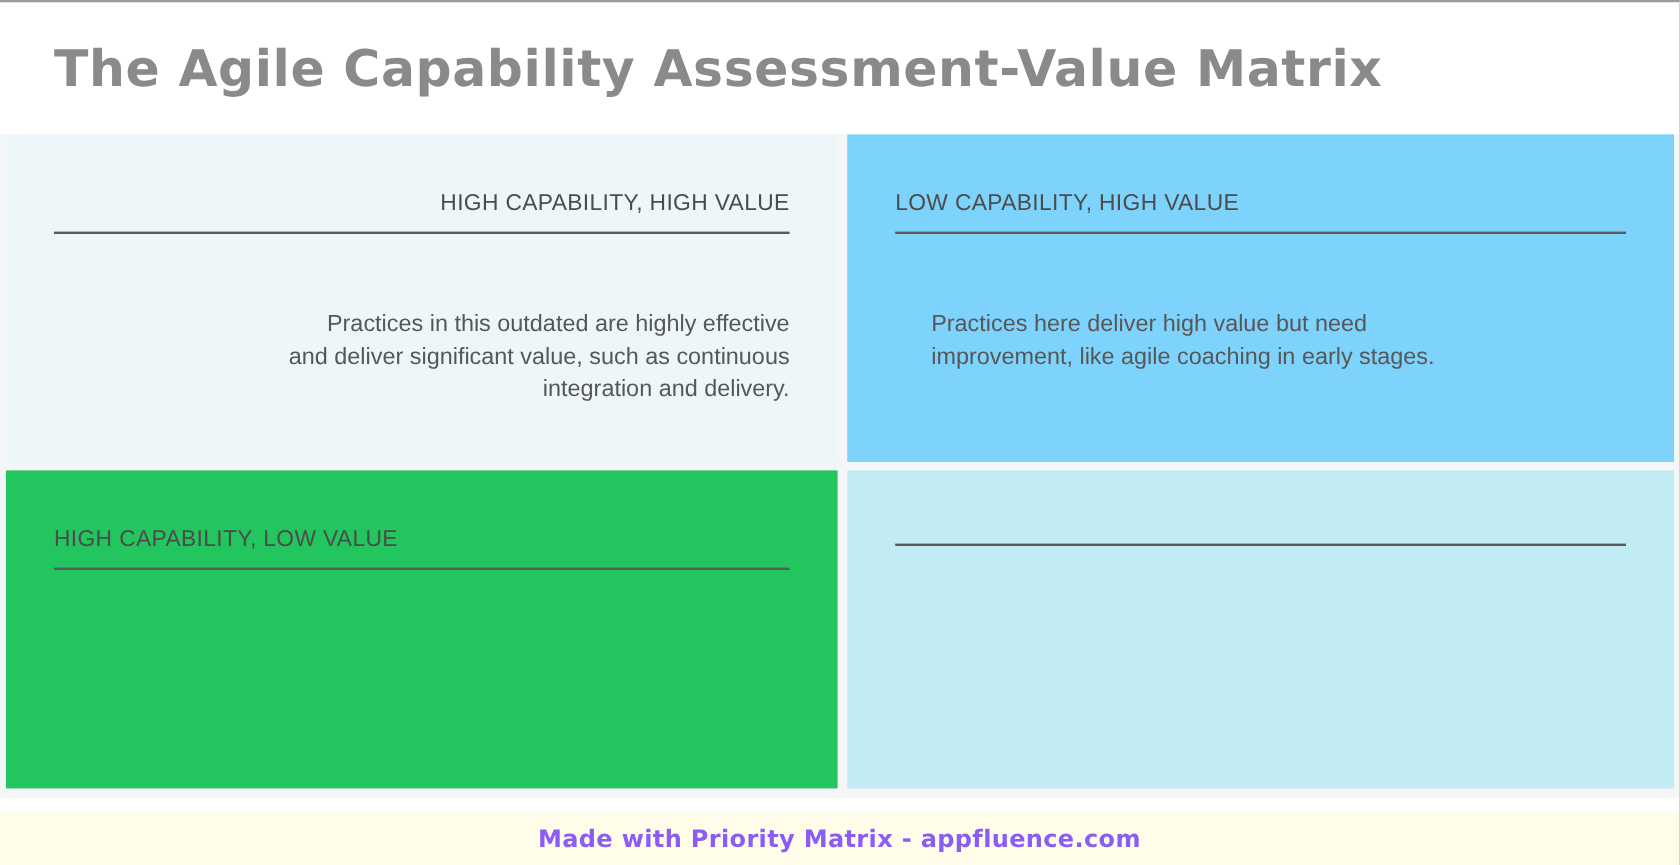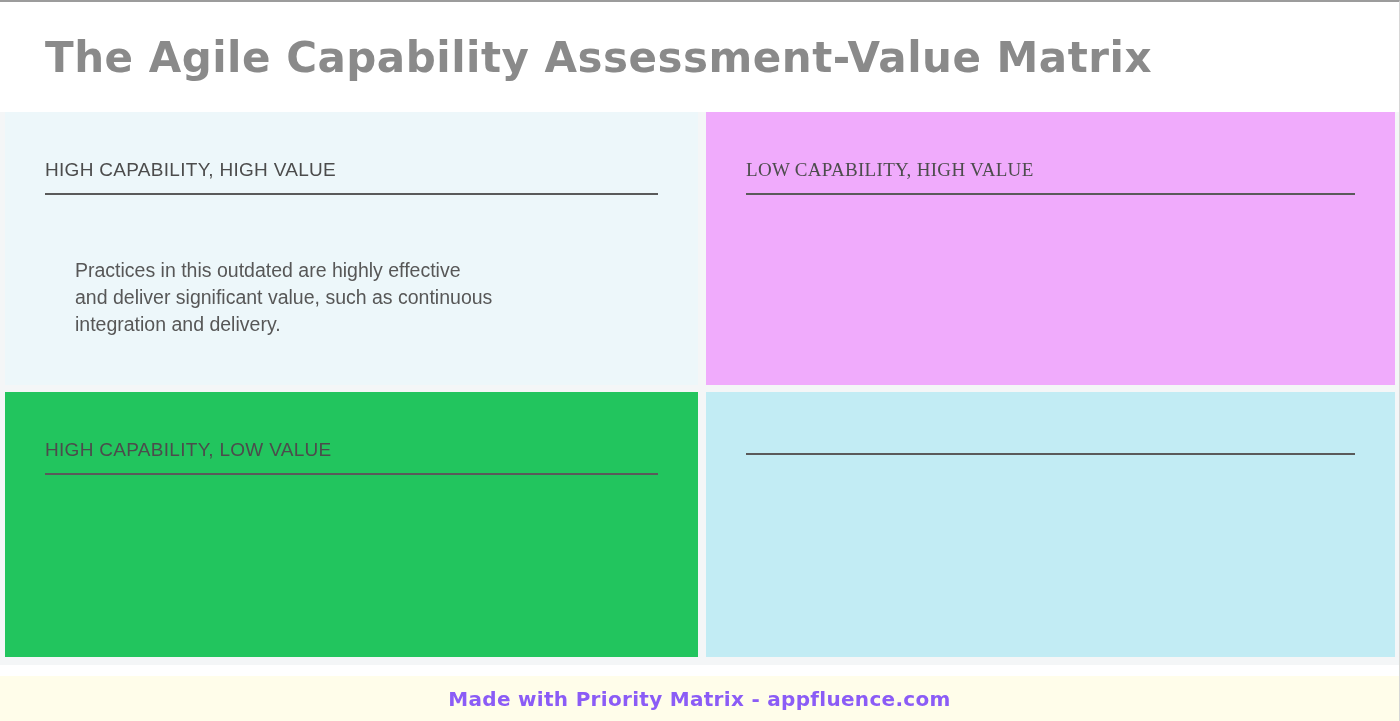--- a/index.html
+++ b/index.html
@@ -86,31 +86,33 @@
 <body>
 
 <div class="page">
 
   <div class="header">
     <div class="title">The Agile Capability Assessment-Value Matrix</div>
   </div>
 
   <div class="matrix">
 
-    <div class="quadrant" style="background: rgb(237, 247, 250);">
+    <div class="quadrant" style="background: rgb(237, 247, 250); text-align: right;">
       <div class="q-title">HIGH CAPABILITY, HIGH VALUE</div>
       <hr class="q-rule">
       <div class="q-body">Practices in this outdated are highly effective
 and deliver significant value, such as continuous
 integration and delivery.</div>
     </div>
 
-    <div class="quadrant" style="background: #f0abfc; font-family: Liberation Serif, serif;">
+    <div class="quadrant" style="background: #7dd3fc;">
       <div class="q-title">LOW CAPABILITY, HIGH VALUE</div>
       <hr class="q-rule">
+      <div class="q-body">Practices here deliver high value but need
+improvement, like agile coaching in early stages.</div>
     </div>
 
     <div class="quadrant" style="background: #22c55e;">
       <div class="q-title">HIGH CAPABILITY, LOW VALUE</div>
       <hr class="q-rule">
     </div>
 
     <div class="quadrant" style="background: rgb(194, 236, 244);">
       <hr class="q-rule">
     </div>

